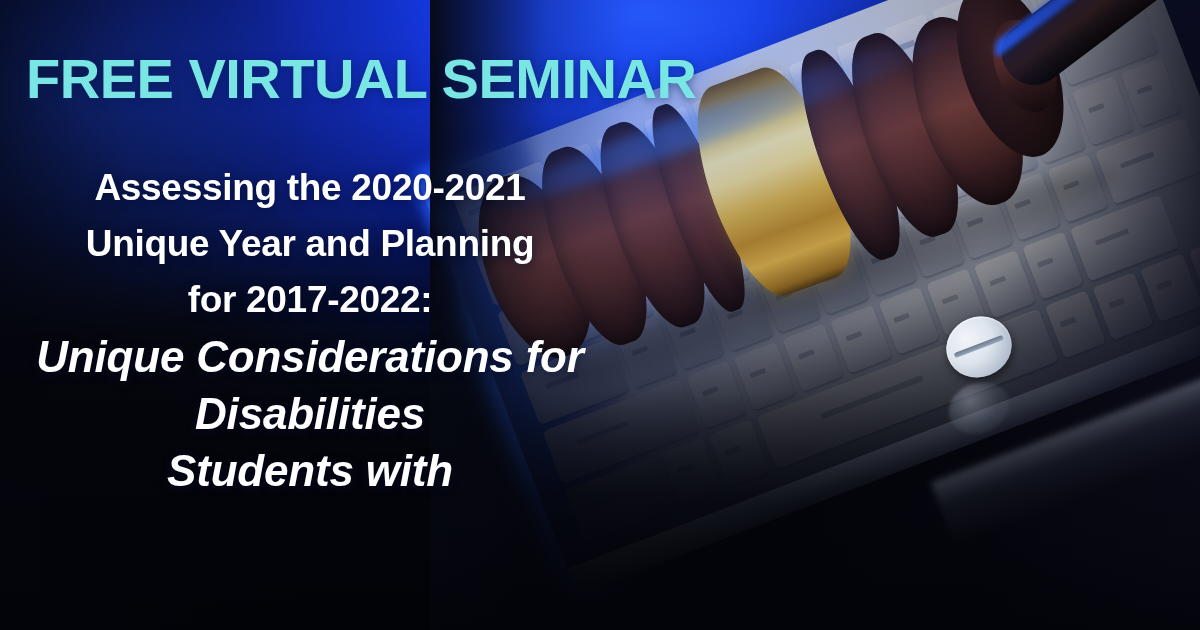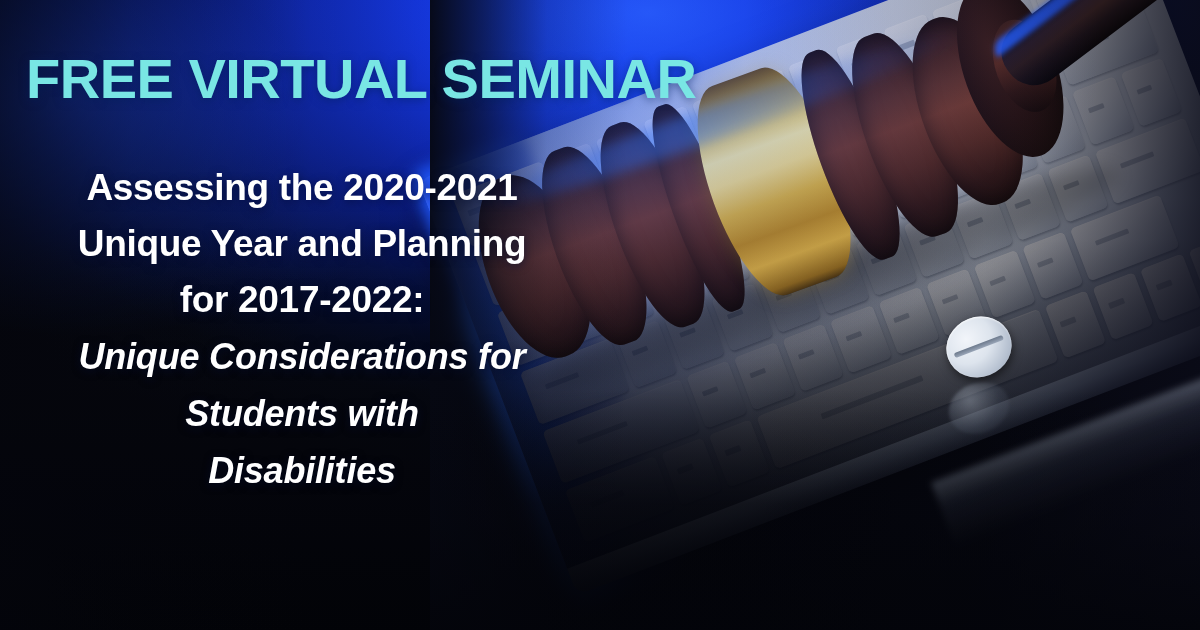--- a/index.html
+++ b/index.html
@@ -349,35 +349,35 @@
     left:26px; top:46px;
     font-size:56px;
     font-weight:700;
     letter-spacing:-0.5px;
     color:#79e6e4;
     text-shadow:0 2px 10px rgba(0,30,90,.55);
     white-space:nowrap;
   }
   .title-block{
     position:absolute;
-    left:2px; top:160px;
+    left:10px; top:160px;
     width:600px;
     text-align:center;
     color:#ffffff;
     text-shadow:0 2px 9px rgba(0,12,45,.62);
   }
   .title-line{
     font-size:37px;
     font-weight:700;
     line-height:56px;
     letter-spacing:-0.3px;
     white-space:nowrap;
   }
   .subtitle-line{
-    font-size:36px;
+    font-size:44px;
     font-weight:700;
     font-style:italic;
     line-height:57px;
     letter-spacing:-0.2px;
     white-space:nowrap;
   }
 </style>
 </head>
 <body>
 
@@ -513,18 +513,18 @@
 
   <div class="text-layer">
 
     <div class="headline">FREE VIRTUAL SEMINAR</div>
 
     <div class="title-block">
       <div class="title-line">Assessing the 2020-2021</div>
       <div class="title-line">Unique Year and Planning</div>
       <div class="title-line">for 2017-2022:</div>
       <div class="subtitle-line">Unique Considerations for</div>
+      <div class="subtitle-line">Disabilities</div>
       <div class="subtitle-line">Students with</div>
-      <div class="subtitle-line">Disabilities</div>
     </div>
 
   </div>
 </div>
 
 </body></html>

